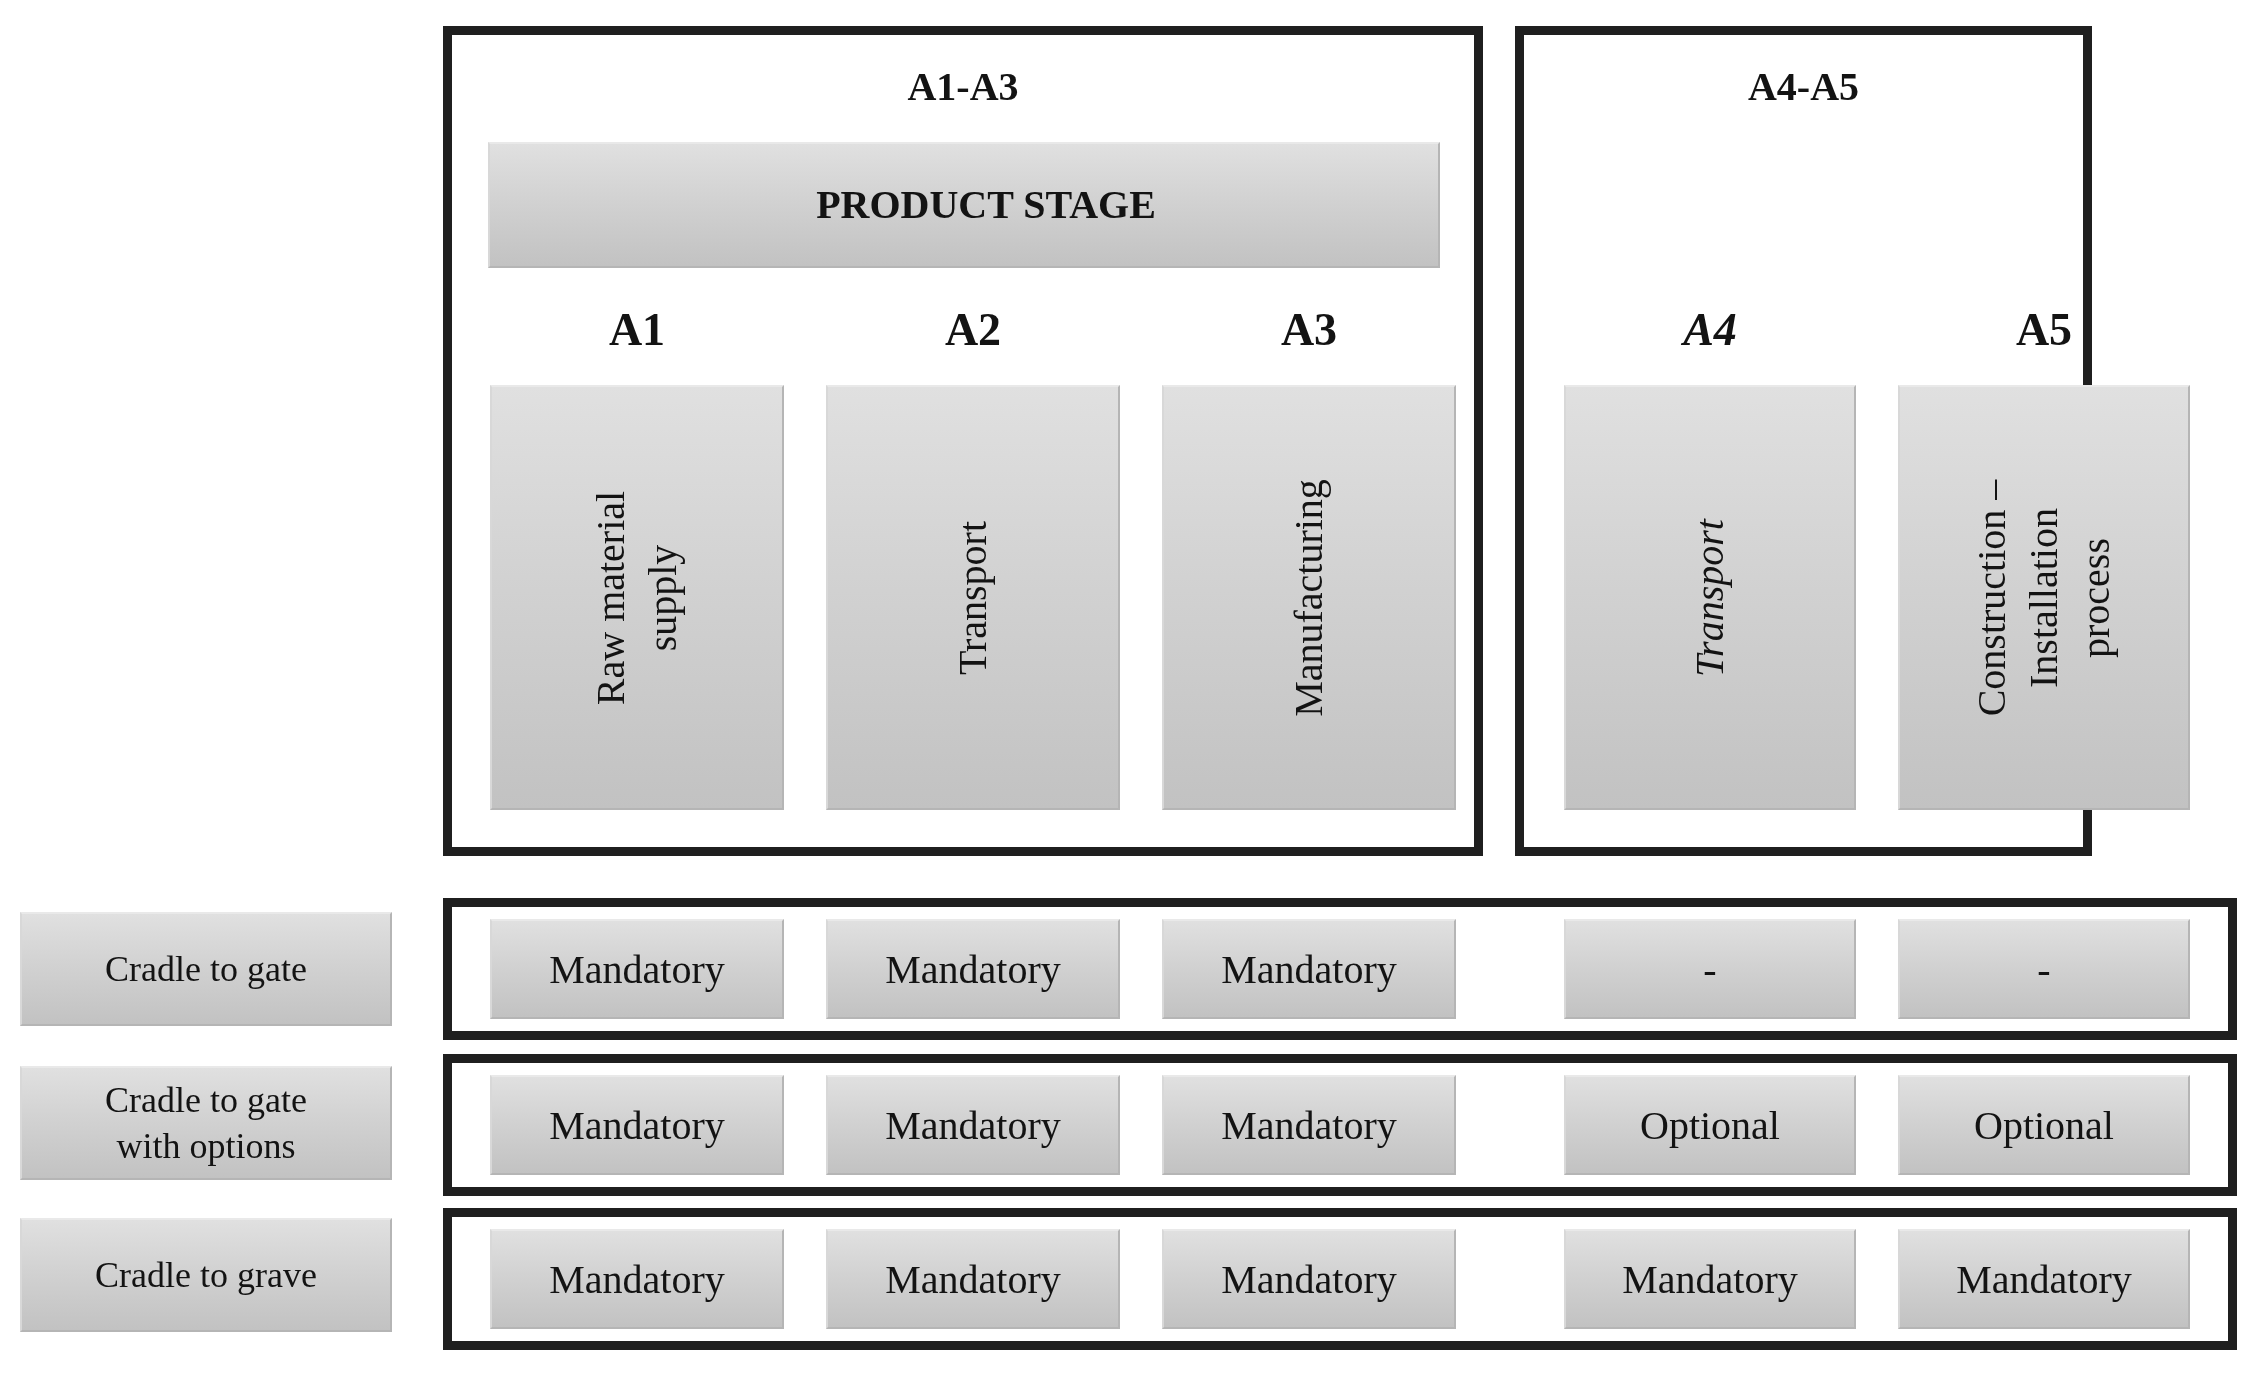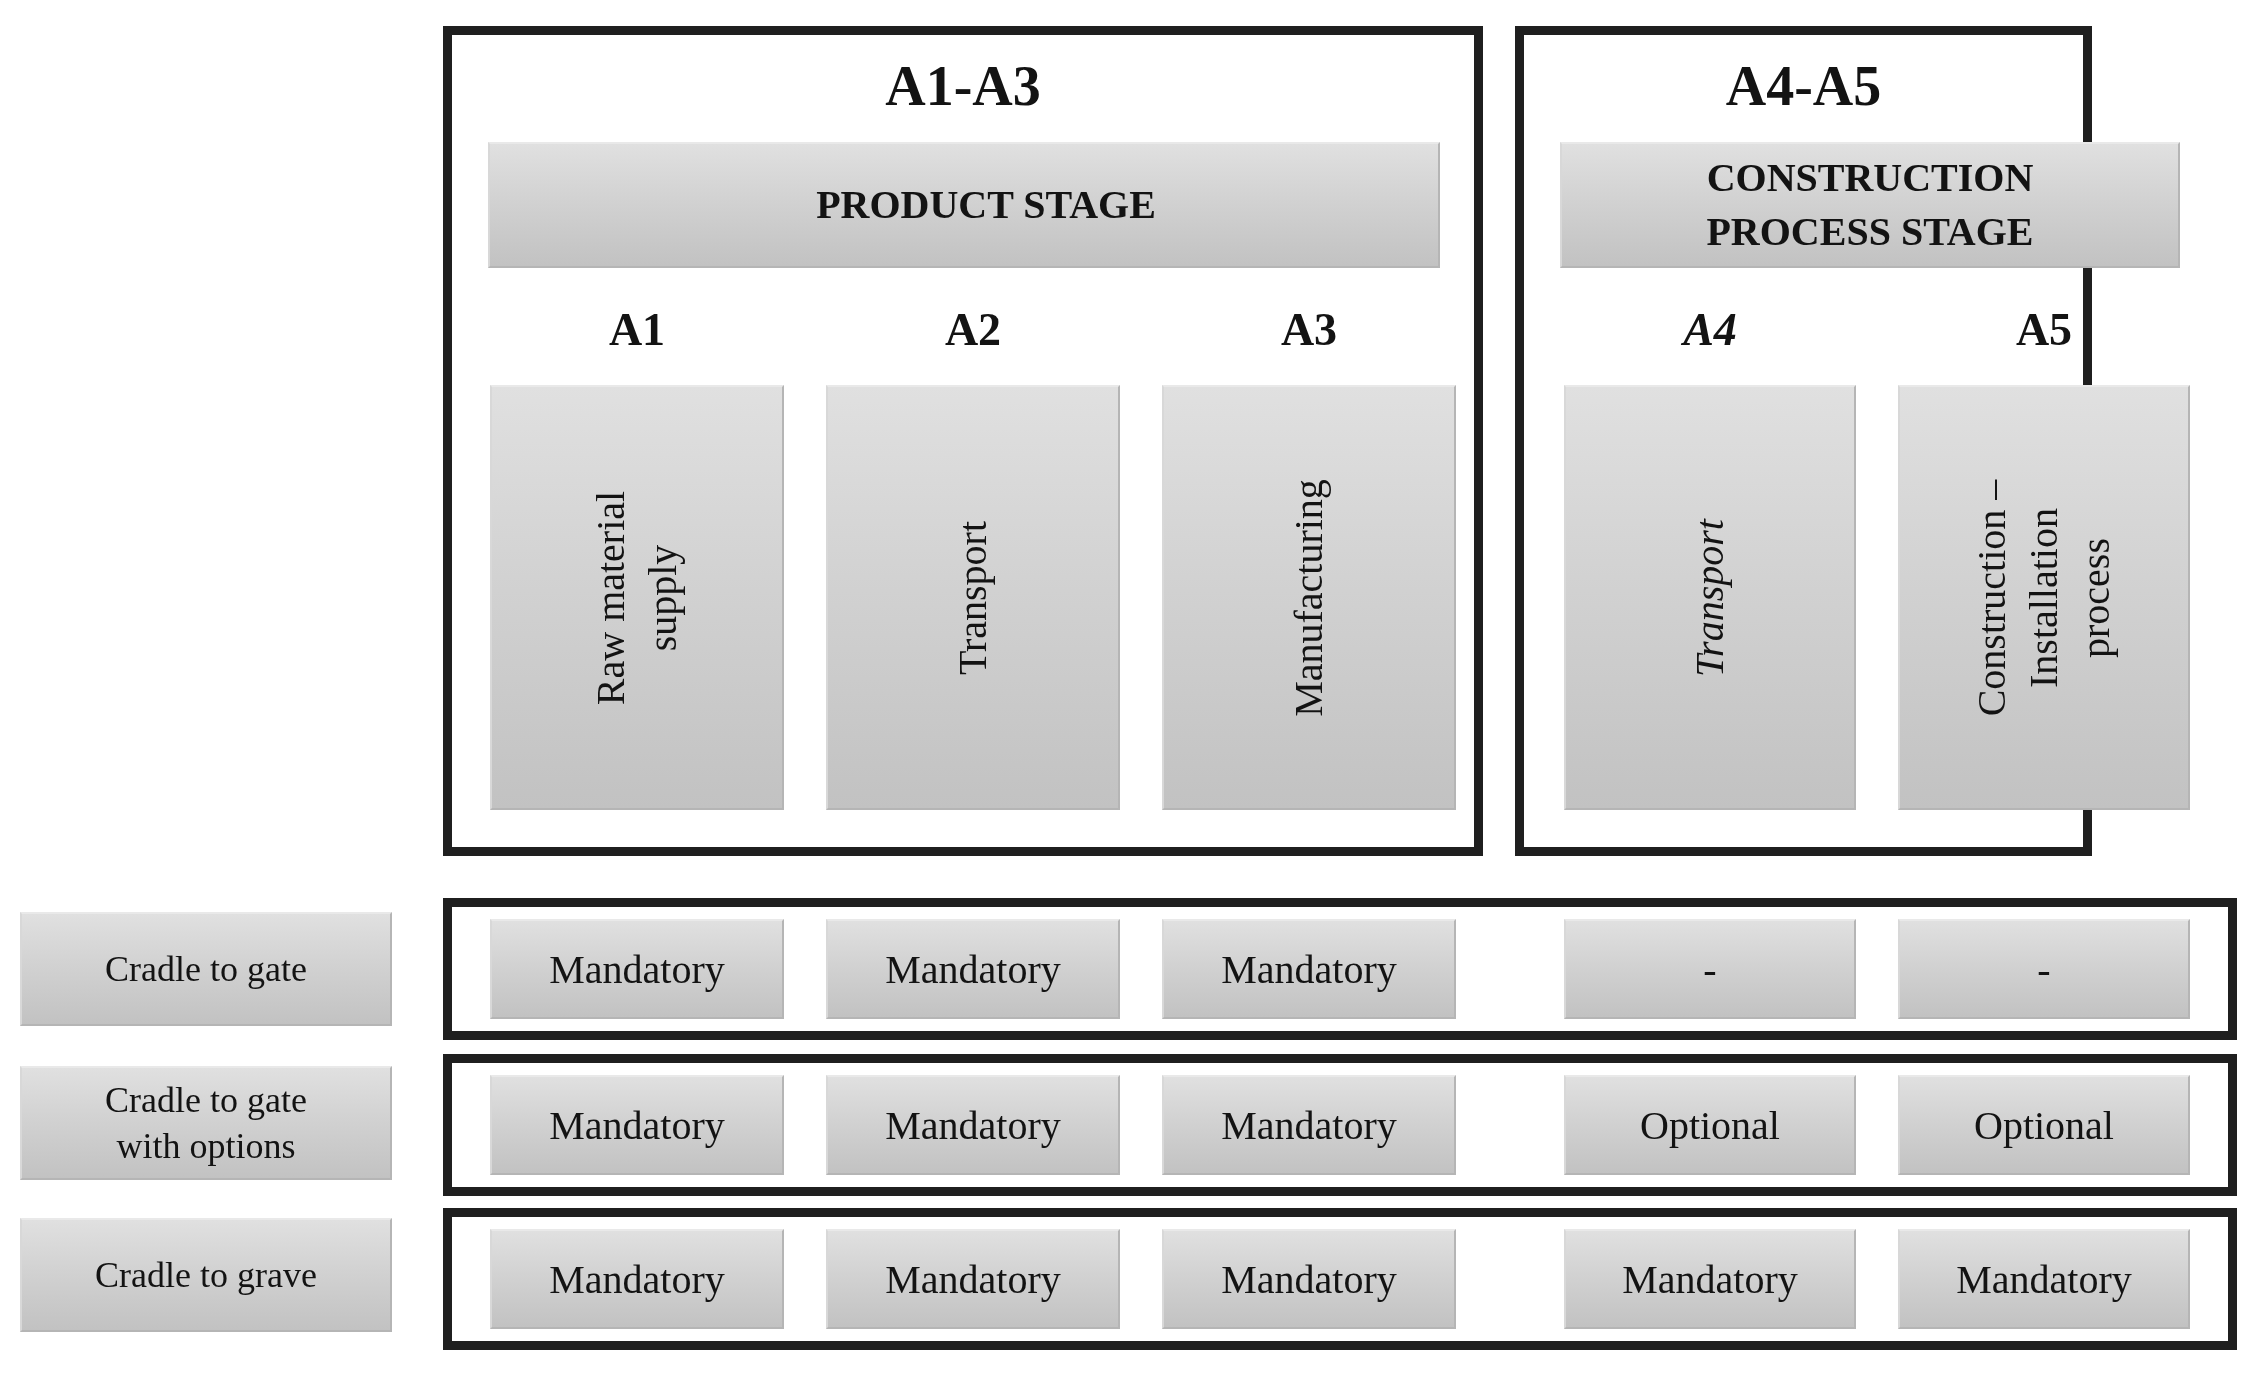--- a/index.html
+++ b/index.html
@@ -40,21 +40,21 @@
     text-align: center;
   }
   .pre { white-space: pre-line; }
 
   .group-title {
     position: absolute;
     left: 0; right: 0;
     top: 16px;
     height: 70px;
     font-weight: bold;
-    font-size: 56px;
+    font-size: 40px;
     display: flex; align-items: center; justify-content: center;
   }
   .stage-bar {
     position: absolute;
     top: 107px;
     height: 126px;
     font-weight: bold;
     font-size: 40px;
     line-height: 54px;
   }
@@ -134,22 +134,20 @@
     <div class="mod-col gray center s2">
       <span class="vtext">Transport</span>
     </div>
     <div class="mod-col gray center s3">
       <span class="vtext">Manufacturing</span>
     </div>
   </div>
 
   <div id="box2" class="frame">
     <div class="group-title">A4-A5</div>
-    <div class="stage-bar gray center pre">CONSTRUCTION
-PROCESS STAGE</div>
 
     <div class="mod-code t1">A4</div>
     <div class="mod-code t2">A5</div>
 
     <div class="mod-col gray center t1">
       <span class="vtext">Transport</span>
     </div>
     <div class="mod-col gray center t2">
       <span class="vtext">Construction –
 Installation

